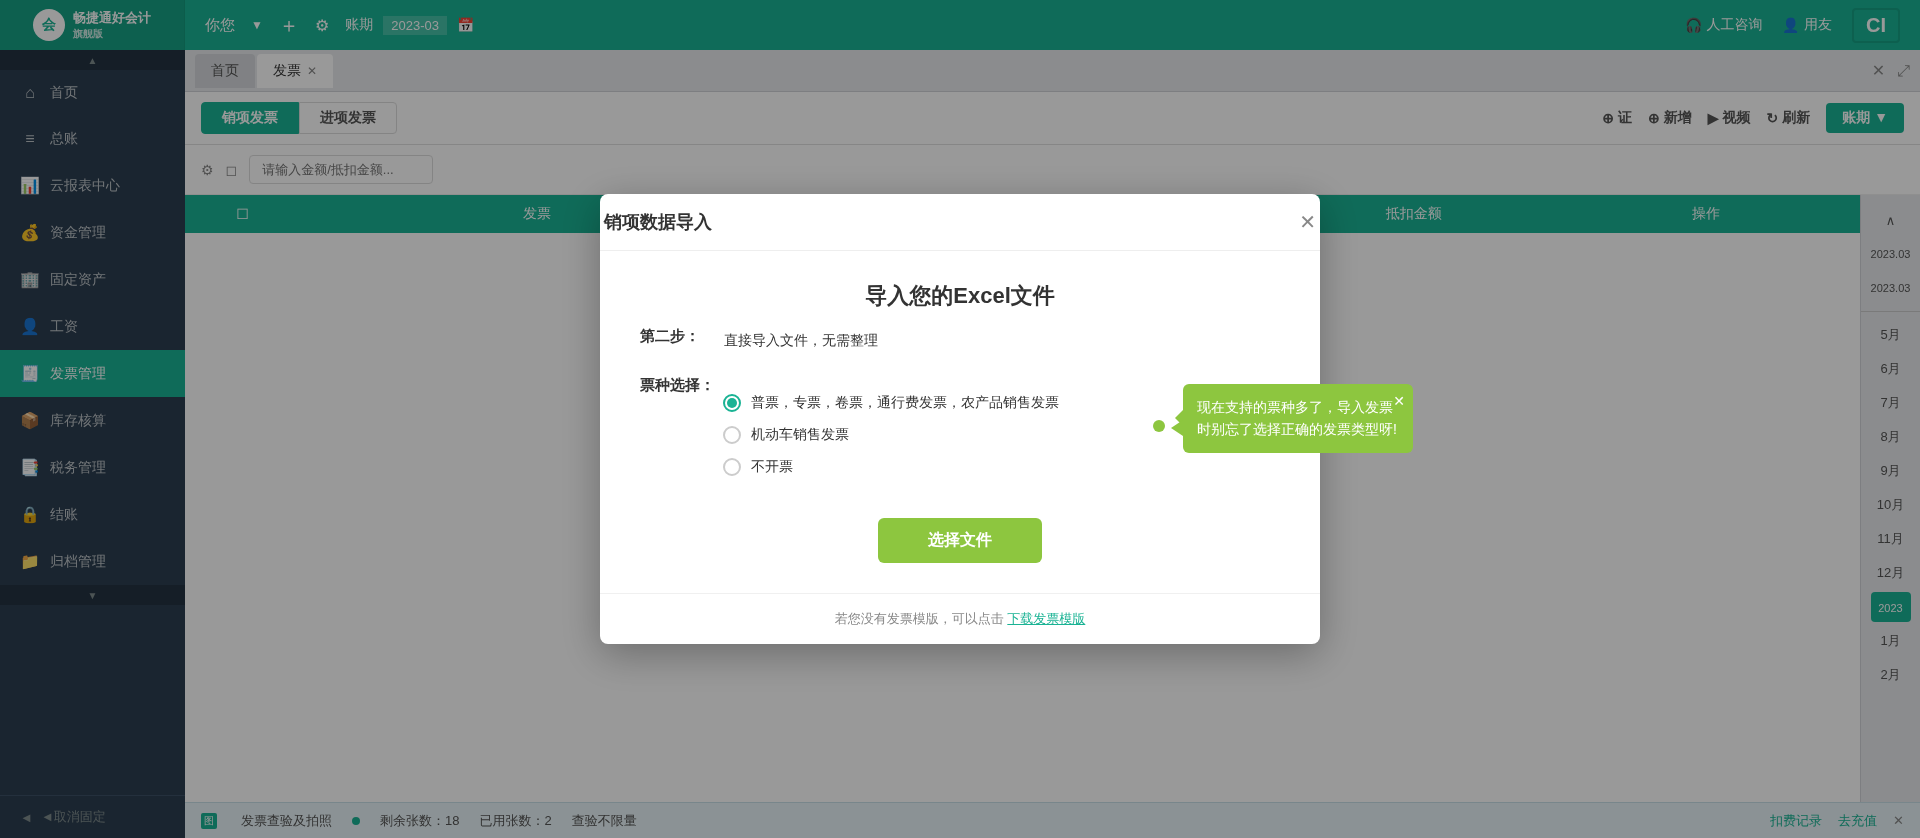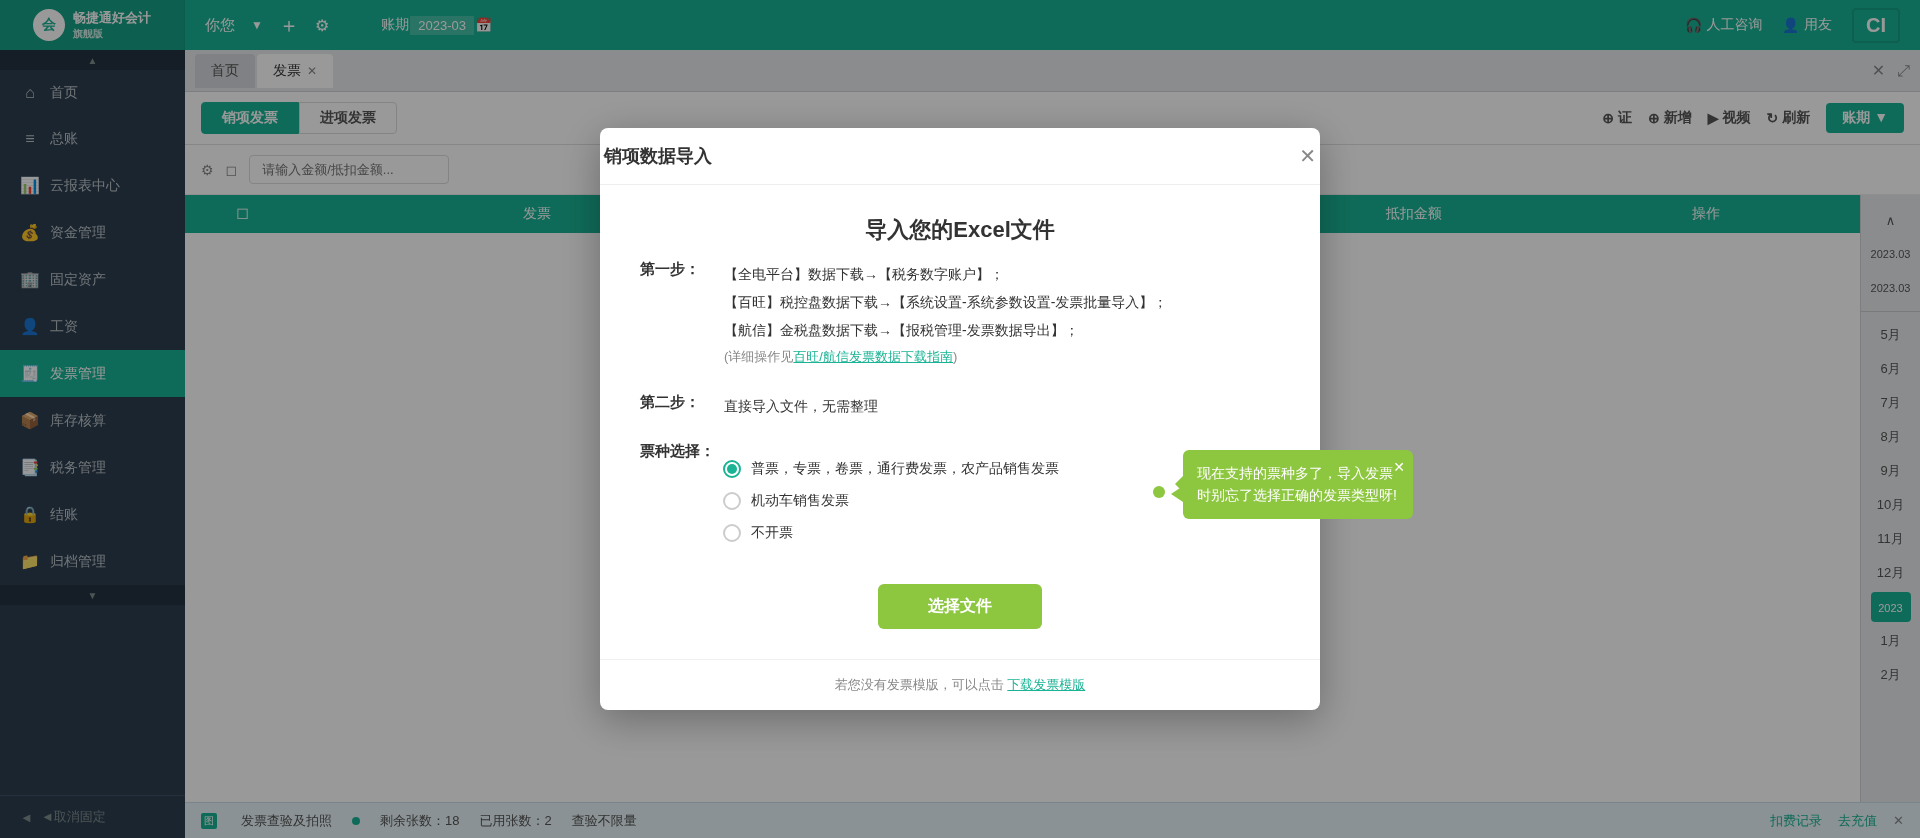--- a/index.html
+++ b/index.html
@@ -22,21 +22,21 @@
       display: flex; align-items: center; justify-content: center;
       color: #1ab394; font-size: 14px; font-weight: bold;
     }
     .top-bar-nav {
       display: flex; align-items: center; flex: 1; padding: 0 20px; gap: 16px;
     }
     .company-name { color: white; font-size: 15px; cursor: pointer; }
     .top-arrow { color: white; font-size: 12px; }
     .top-plus { color: white; font-size: 20px; cursor: pointer; }
     .top-gear { color: white; font-size: 16px; cursor: pointer; }
-    .top-period { color: white; font-size: 14px; display: flex; align-items: center; gap: 1px; margin-left: 36px; }
+    .top-period { color: white; font-size: 14px; display: flex; align-items: center; gap: 10px; }
     .top-period-badge { background: rgba(255,255,255,0.2); padding: 2px 8px; border-radius: 0; color: white; font-size: 13px; }
     .top-right { display: flex; align-items: center; gap: 20px; padding-right: 20px; }
     .top-consult { color: white; font-size: 14px; display: flex; align-items: center; gap: 4px; cursor: pointer; }
     .top-user { color: white; font-size: 14px; display: flex; align-items: center; gap: 4px; cursor: pointer; }
 
     
     .main-layout {
       display: flex; padding-top: 50px; height: 838px;
     }
 
@@ -111,21 +111,21 @@
       padding: 6px 16px; border-radius: 4px; cursor: pointer; font-size: 14px;
     }
 
     
     .filter-bar {
       display: flex; align-items: center; padding: 10px 16px;
       background: white; border-bottom: 1px solid #eee; gap: 12px;
     }
     .filter-input {
       border: 1px solid #ddd; padding: 6px 12px; border-radius: 4px;
-      font-size: 13px; color: #999; width: 200px;
+      font-size: 13px; color: #999; width: 184px;
     }
 
     
     .table-header {
       display: flex; align-items: center;
       background: #1ab394; color: white;
       padding: 10px 16px; font-size: 14px; gap: 16px;
     }
     .table-header-cell { flex: 1; text-align: center; }
 
@@ -458,33 +458,20 @@
 
 <div class="modal-overlay">
   <div class="modal" style="position:relative;">
     <div class="modal-header">
       <span class="modal-title">销项数据导入</span>
       <span class="modal-close">✕</span>
     </div>
     <div class="modal-body">
       <div class="modal-main-title">导入您的Excel文件</div>
 
-      <div class="step-block">
-        <div style="display:flex;gap:8px;align-items:flex-start;">
-          <span class="step-label">第一步：</span>
-          <div class="step-content">
-            <div>【全电平台】数据下载→【税务数字账户】；</div>
-            <div>【百旺】税控盘数据下载→【系统设置-系统参数设置-发票批量导入】；</div>
-            <div>【航信】金税盘数据下载→【报税管理-发票数据导出】；</div>
-            <div class="step-note">
-              <span>(详细操作见</span><a href="#" class="step-link">百旺/航信发票数据下载指南</a><span>)</span>
-            </div>
-          </div>
-        </div>
-      </div>
 
       <div class="step-block">
         <div style="display:flex;gap:8px;align-items:center;">
           <span class="step-label">第二步：</span>
           <span class="step-content">直接导入文件，无需整理</span>
         </div>
       </div>
 
       <div style="display:flex;gap:8px;align-items:flex-start;margin-bottom:8px;">
         <span class="step-label">票种选择：</span>

